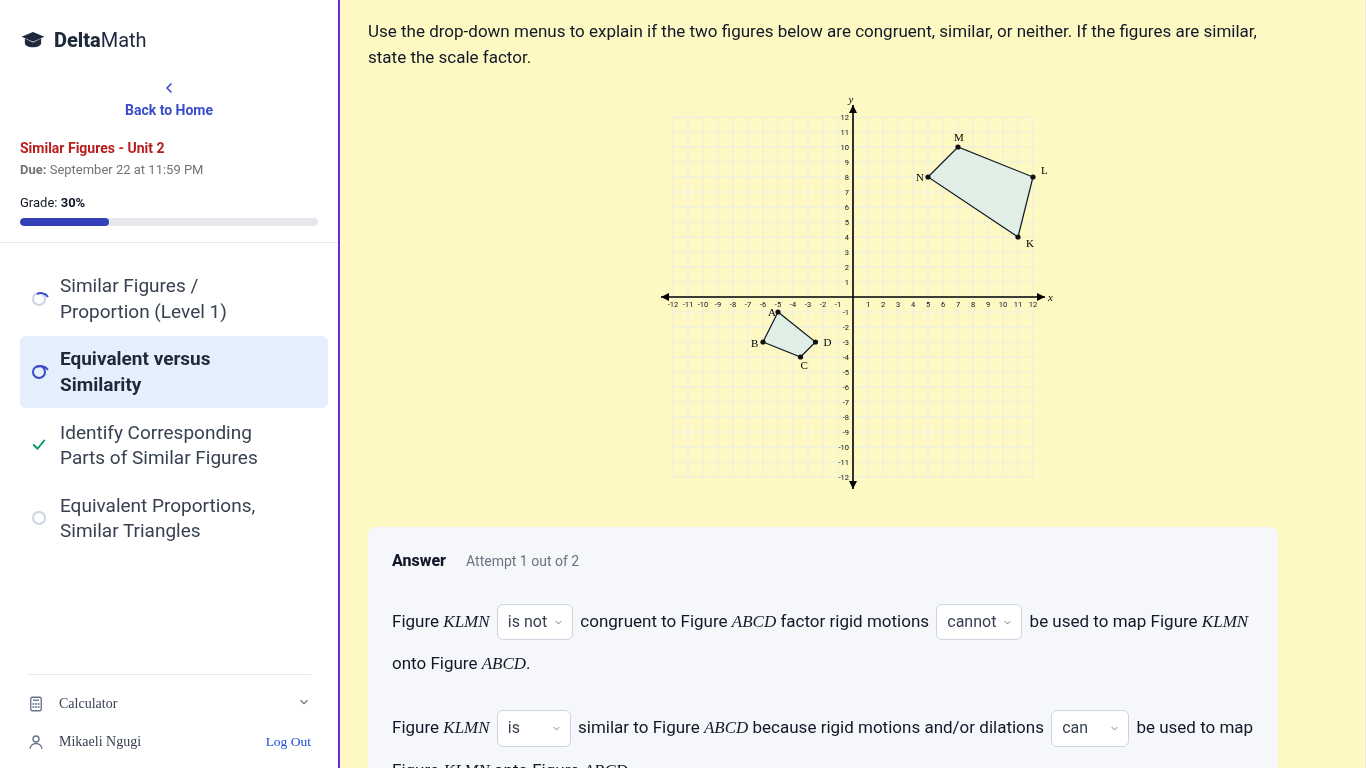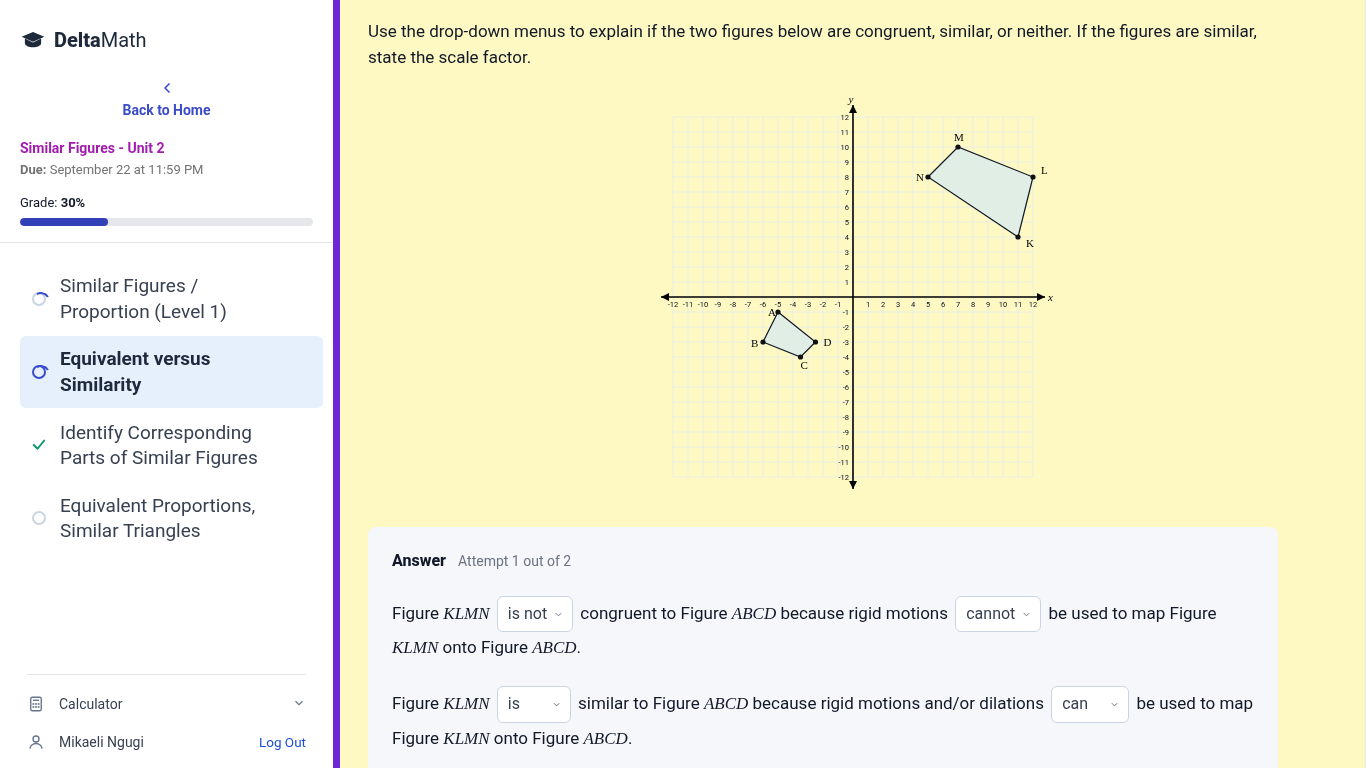--- a/index.html
+++ b/index.html
@@ -3,35 +3,35 @@
 <meta charset="utf-8">
 <style>
   * { box-sizing: border-box; margin: 0; padding: 0; }
   html, body { height: 100%; font-family: -apple-system, BlinkMacSystemFont, "Segoe UI", Roboto, Arial, sans-serif; color: #111827; }
   body { display: flex; background: #f9fafb; }
   
   .sidebar {
     width: 340px;
     min-width: 340px;
     background: #fff;
-    border-right: 7px solid #6d28d9;
+    border-right: 2px solid #6d28d9;
     display: flex;
     flex-direction: column;
     padding: 18px 0 0 0;
   }
   .logo { display: flex; align-items: center; gap: 8px; font-size: 20px; font-weight: 700; padding: 10px 20px 24px 20px; color: #1e293b;}
   .logo svg { width: 26px; height: 20px; fill: #1e293b; }
   .logo-bold { font-weight: 800; }
   .logo-light { font-weight: 400; }
   
   .back-link { display: flex; align-items: center; gap: 6px; color: #3b4cca; font-weight: 700; font-size: 14px; padding: 4px 20px 22px 20px; cursor: pointer; flex-direction: column; }
   .back-link svg { width: 16px; height: 16px; stroke: #3b4cca; }
   
   .assignment-block { padding: 0 20px 16px 20px; border-bottom: 1px solid #e5e7eb; margin-bottom: 20px;}
-  .assign-title { font-size: 14px; font-weight: 700; color: #a21caf; margin-bottom: 6px; }
+  .assign-title { font-size: 14px; font-weight: 700; color: #b91c1c; margin-bottom: 6px; }
   .assign-due { font-size: 13px; color: #737373; margin-bottom: 18px;}
   .assign-due .due-label { font-weight: 700; }
   .assign-grade { font-size: 13px; color: #111827; margin-bottom: 8px;}
   .assign-grade .grade-label {}
   .assign-grade .grade-value { font-weight: 700; }
   .progress-bar { width: 100%; height: 8px; background: #e5e7eb; border-radius: 8px; overflow: hidden; }
   .progress-fill { height: 100%; background: #3341b8; border-radius: 8px; }
   
   .nav-list { padding: 0 10px 10px 20px; flex: 0 0 auto; }
   .nav-item { display: flex; align-items: center; gap: 12px; padding: 10px 10px; font-size: 19px; color: #374151; border-radius: 6px; cursor: pointer; margin-bottom: 2px; }
@@ -39,43 +39,43 @@
   .nav-item.active .nav-icon-circle { border-color: #3b4cca; }
   .nav-item.active .nav-icon-circle::after { border-top-color: #3b4cca; }
   .nav-item .nav-text { line-height: 1.35; max-width: 230px; }
   
   .nav-icon { width: 18px; height: 18px; display: flex; align-items: center; justify-content: center; flex-shrink: 0; }
   .nav-icon-circle { width: 14px; height: 14px; border: 2px solid #cbd5e1; border-radius: 50%; position: relative; }
   .nav-icon-circle::after { content: ''; position: absolute; top: -2px; left: -2px; width: 14px; height: 14px; border: 2px solid transparent; border-top-color: #3b4cca; border-radius: 50%; transform: rotate(15deg); }
   .nav-icon-circle.empty::after { display: none; }
   .nav-icon-check { color: #059669; }
   .nav-icon-check svg { width: 18px; height: 18px; stroke: #059669; }
-  .bottom-section-outer { margin-top: auto; padding: 7px; }
+  .bottom-section-outer { margin-top: auto; padding: 7px; font-family: Liberation Serif, serif; }
   .bottom-row { display: flex; align-items: center; justify-content: space-between; padding: 10px 20px; font-size: 14px; color: #374151; }
   .bottom-row .left { display: flex; align-items: center; gap: 14px; }
   .bottom-row svg { width: 18px; height: 18px; stroke: #64748b; fill: none; }
   .bottom-sep { border-top: 1px solid #e5e7eb; margin: 0 20px 10px 20px; }
   .logout { color: #1d4ed8; font-size: 13.5px; cursor: pointer; }
   .chev svg { width: 14px; height: 14px; stroke: #64748b; }
   
   .main { flex: 1; overflow-y: auto; background: #fef9c3; border-right: 1px solid #e5e7eb; padding: 18px 28px 60px 28px; }
   
   .question-text { font-size: 17px; line-height: 1.55; color: #111827; margin-bottom: 26px; max-width: 900px; }
   
   .graph-wrap { display: flex; justify-content: center; margin-bottom: 30px; }
   
   .answer-box { background: #f5f7fb; border-radius: 8px; padding: 24px 24px 28px 24px; max-width: 910px; }
-  .answer-header { display: flex; align-items: baseline; gap: 12px; margin-bottom: 26px; }
+  .answer-header { display: flex; align-items: baseline; gap: 20px; margin-bottom: 26px; }
   .answer-title { font-weight: 800; font-size: 16px; }
   .attempt-text { color: #6b7280; font-size: 14px; }
   
   .answer-para { font-size: 17px; line-height: 1.8; margin-bottom: 22px; }
   .answer-para i { font-style: italic; font-family: 'Times New Roman', serif; }
   
-  .dropdown { display: inline-flex; align-items: center; justify-content: space-between; gap: 6px; border: 1px solid #cbd5e1; background: #fff; border-radius: 6px; padding: 3px 8px 3px 10px; font-size: 16px; color: #374151; cursor: pointer; vertical-align: middle; margin: 0 3px;}
+  .dropdown { display: inline-flex; align-items: center; justify-content: space-between; gap: 6px; border: 1px solid #cbd5e1; background: #fff; border-radius: 6px; padding: 3px 8px 3px 10px; font-size: 16px; color: #374151; cursor: pointer; vertical-align: middle; margin: 8px 3px;}
   .dropdown svg { width: 11px; height: 11px; stroke: #6b7280; }
   .dropdown.med { min-width: 74px; }
   .dropdown.wide { min-width: 78px; }
 </style>
 </head>
 <body>
 
 <div class="sidebar">
   <div class="logo">
     <svg viewBox="0 0 32 24">
@@ -307,21 +307,21 @@
     </div>
 
     <div class="answer-para">
       <span>Figure </span><i>KLMN</i>
       <span class="dropdown med">
         <span>is not</span>
         <svg viewBox="0 0 24 24" fill="none" stroke-width="2">
             <path d="M6 9l6 6 6-6"></path>
           </svg>
       </span>
-      <span> congruent to Figure </span><i>ABCD</i><span> because rigid motions </span>
+      <span> congruent to Figure </span><i>ABCD</i><span> factor rigid motions </span>
       <span class="dropdown wide">
         <span>cannot</span>
         <svg viewBox="0 0 24 24" fill="none" stroke-width="2">
             <path d="M6 9l6 6 6-6"></path>
           </svg>
       </span>
       <span> be used to map Figure </span><i>KLMN</i><span> onto Figure </span><i>ABCD</i><span>.</span>
     </div>
 
     <div class="answer-para">

